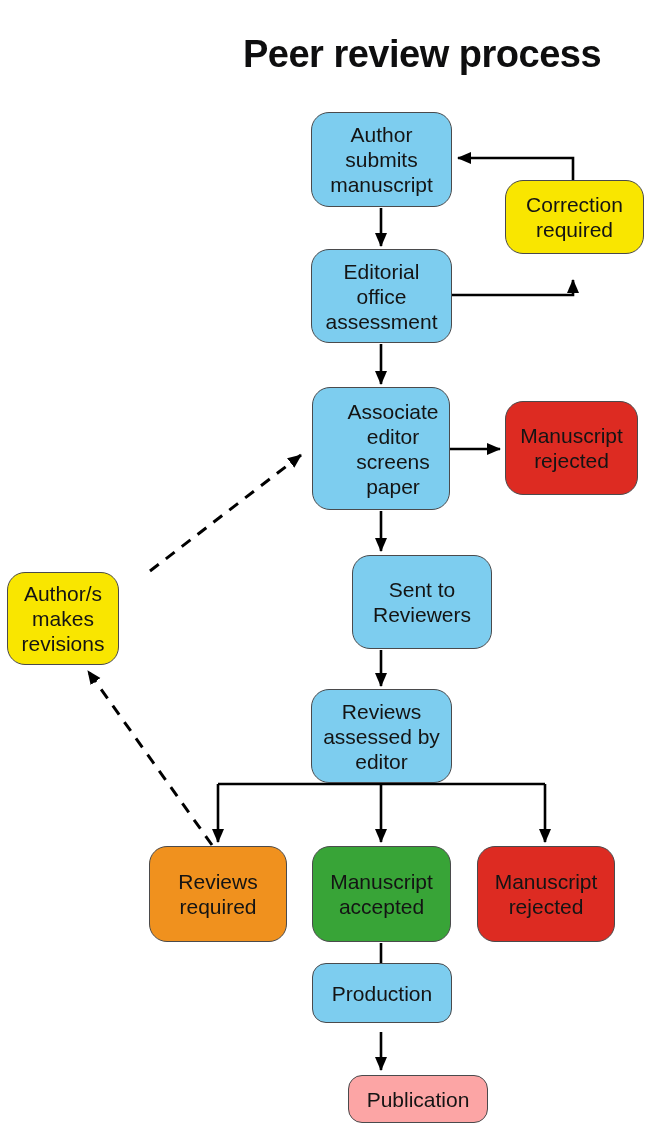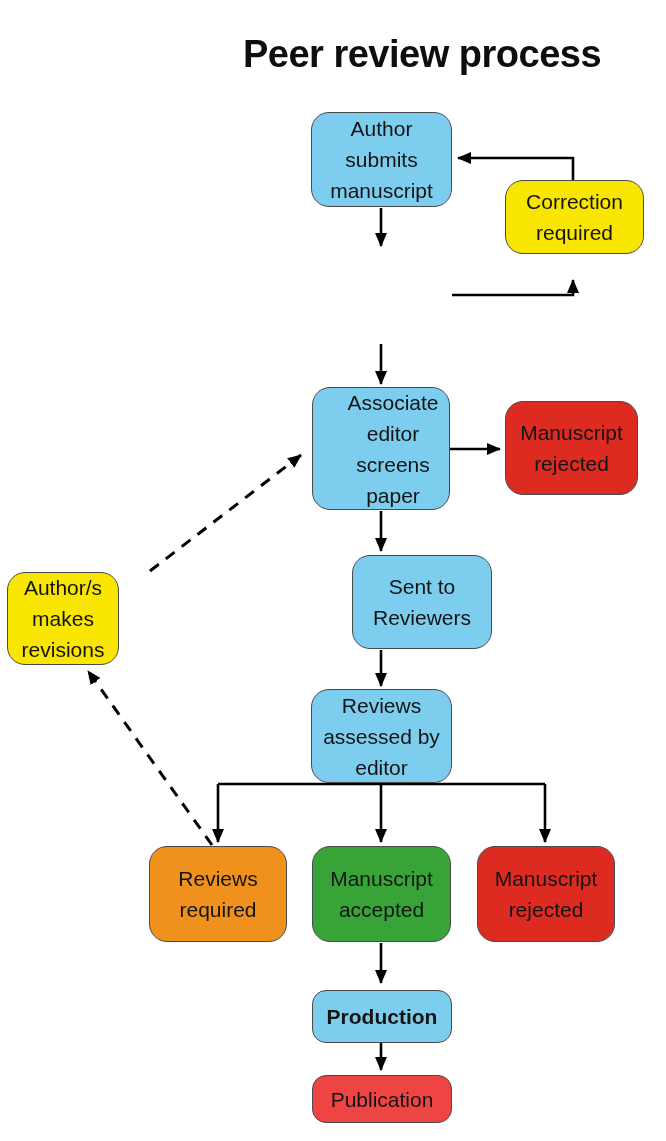--- a/index.html
+++ b/index.html
@@ -25,40 +25,40 @@
     margin-left:41px;
   }
   .node{
     position:absolute;
     display:flex;
     align-items:center;
     justify-content:center;
     text-align:center;
     white-space:pre-line;
     font-size:21px;
-    line-height:31px;
+    line-height:25px;
     color:var(--text);
     border:1.6px solid var(--stroke);
     border-radius:18px;
     box-sizing:border-box;
   }
   .node.small{border-radius:14px;}
   
   #n-author-submits       {left:311px;top:112px;width:141px;height:95px;}
   #n-correction-required  {left:505px;top:180px;width:139px;height:74px;}
   #n-editorial-office     {left:311px;top:249px;width:141px;height:94px;}
   #n-associate-editor     {left:312px;top:387px;width:138px;height:123px;}
   #n-manuscript-rejected-1{left:505px;top:401px;width:133px;height:94px;}
   #n-sent-to-reviewers    {left:312px;top:555px;width:140px;height:94px;}
   #n-authors-revisions    {left:7px; top:572px;width:112px;height:93px;}
   #n-reviews-assessed     {left:311px;top:689px;width:141px;height:94px;}
   #n-reviews-required     {left:149px;top:846px;width:138px;height:96px;}
   #n-manuscript-accepted  {left:312px;top:846px;width:139px;height:96px;}
   #n-manuscript-rejected-2{left:477px;top:846px;width:138px;height:96px;}
-  #n-production           {left:312px;top:990px;width:140px;height:53px;font-weight:bold;}
+  #n-production           {left:312px;top:963px;width:140px;height:60px;}
   #n-publication          {left:312px;top:1075px;width:140px;height:48px;}
 
   svg.arrows{position:absolute;left:0;top:0;pointer-events:none;}
   .arrow{stroke:var(--arrow);stroke-width:2.6;fill:none;}
   .arrow.dashed{stroke-width:3;stroke-dasharray:11 9;}
   #ah path{fill:var(--arrow);}
 </style>
 </head>
 <body>
 
@@ -93,20 +93,23 @@
 
     <path class="arrow dashed" d="M212,845 L88,671" marker-end="url(#ah)"></path>
     <path class="arrow dashed" d="M150,571 L301,455" marker-end="url(#ah)"></path>
   </svg>
 
   <div class="node" id="n-author-submits" style="background: rgb(125, 205, 239);">Author
 submits
 manuscript</div>
   <div class="node" id="n-correction-required" style="background: rgb(249, 230, 0);">Correction
 required</div>
+  <div class="node" id="n-editorial-office" style="background: rgb(125, 205, 239);">Editorial
+office
+assessment</div>
   <div class="node" id="n-associate-editor" style="background: rgb(125, 205, 239); padding-left: 24px;">Associate
 editor
 screens
 paper</div>
   <div class="node" id="n-manuscript-rejected-1" style="background: rgb(221, 43, 34);">Manuscript
 rejected</div>
   <div class="node" id="n-sent-to-reviewers" style="background: rgb(125, 205, 239); margin-left: 40px;">Sent to
 Reviewers</div>
   <div class="node" id="n-authors-revisions" style="background: rgb(249, 230, 0);">Author/s
 makes
@@ -114,15 +117,15 @@
   <div class="node" id="n-reviews-assessed" style="background: rgb(125, 205, 239);">Reviews
 assessed by
 editor</div>
   <div class="node" id="n-reviews-required" style="background: rgb(240, 145, 30);">Reviews
 required</div>
   <div class="node" id="n-manuscript-accepted" style="background: rgb(56, 164, 55);">Manuscript
 accepted</div>
   <div class="node" id="n-manuscript-rejected-2" style="background: rgb(221, 43, 34);">Manuscript
 rejected</div>
   <div class="node small" id="n-production" style="background: rgb(125, 205, 239);">Production</div>
-  <div class="node small" id="n-publication" style="background: #ef4444;">Publication</div>
+  <div class="node small" id="n-publication" style="background: #fca5a5; margin-left: 36px;">Publication</div>
 
 </div>
 
 </body></html>

